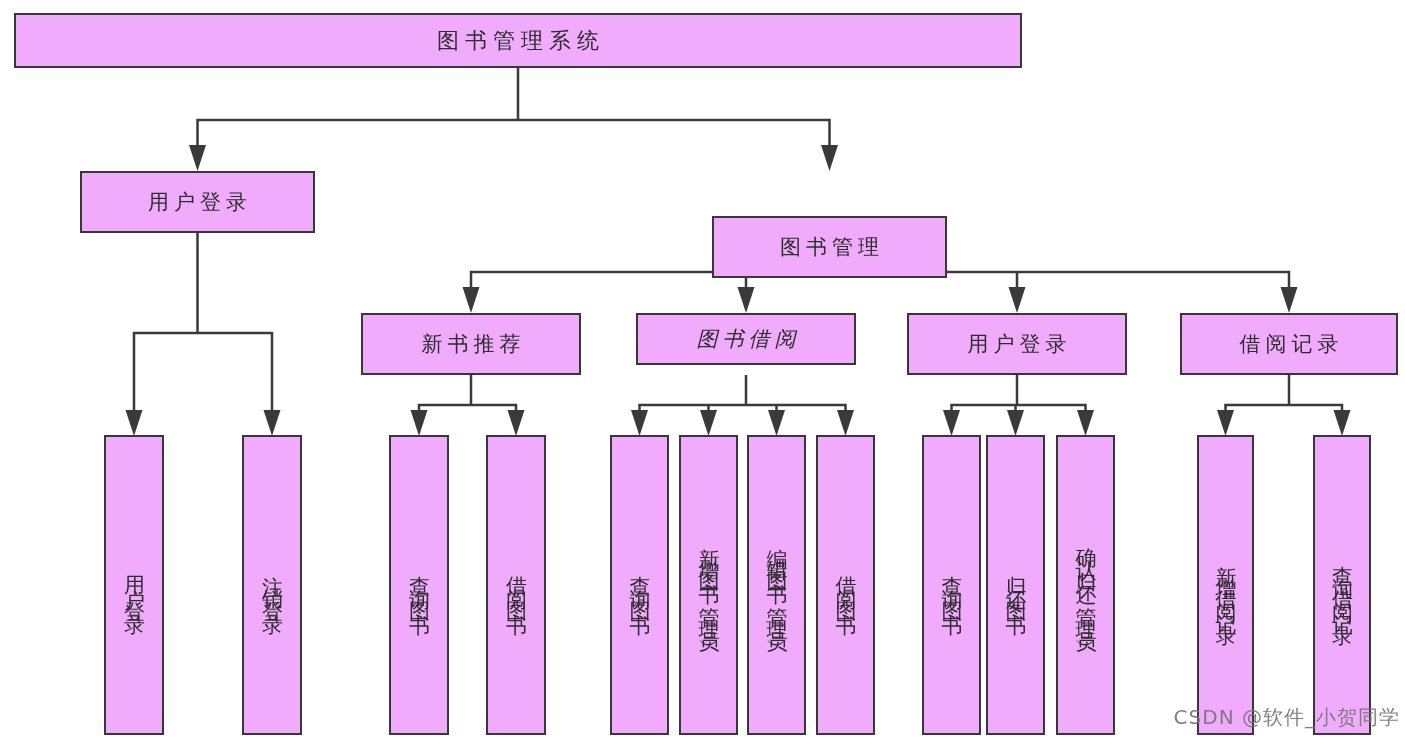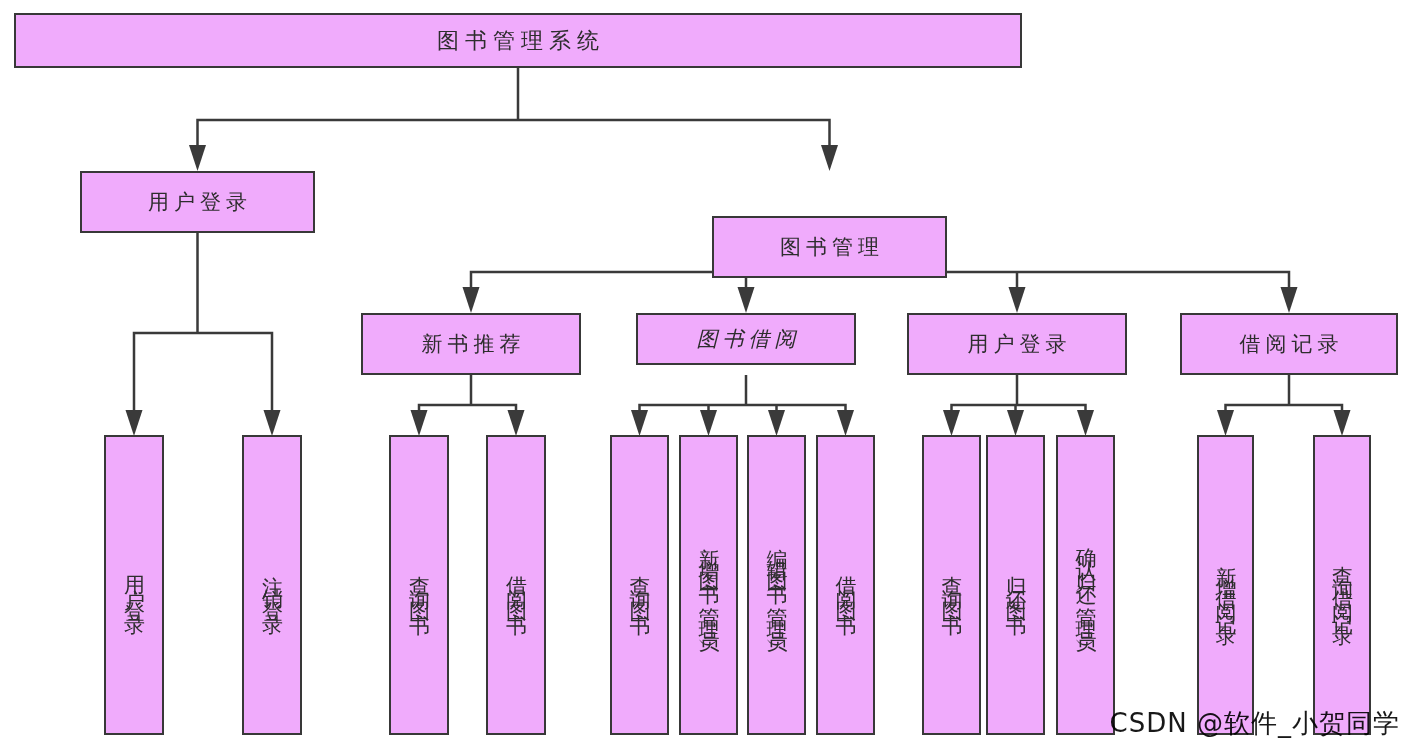--- a/index.html
+++ b/index.html
@@ -40,23 +40,23 @@
     text-orientation: mixed;
     font-size: 21px;
     line-height: 1;
     letter-spacing: 13px;
     color: #2d2d2d;
   }
   .vnode.long span { letter-spacing: 12px; }
   #watermark {
     position: absolute;
     right: 5px;
-    bottom: 6px;
-    font-size: 26px;
-    color: #000000;
+    bottom: 16px;
+    font-size: 20px;
+    color: #737373;
     opacity: 0.9;
     z-index: 3;
     letter-spacing: 1px;
     white-space: nowrap;
   }
   svg path { stroke: #3a3a3a; stroke-width: 2.5; fill: none; }
   svg polygon { fill: #3a3a3a; stroke: none; }
 </style>
 </head>
 <body>

